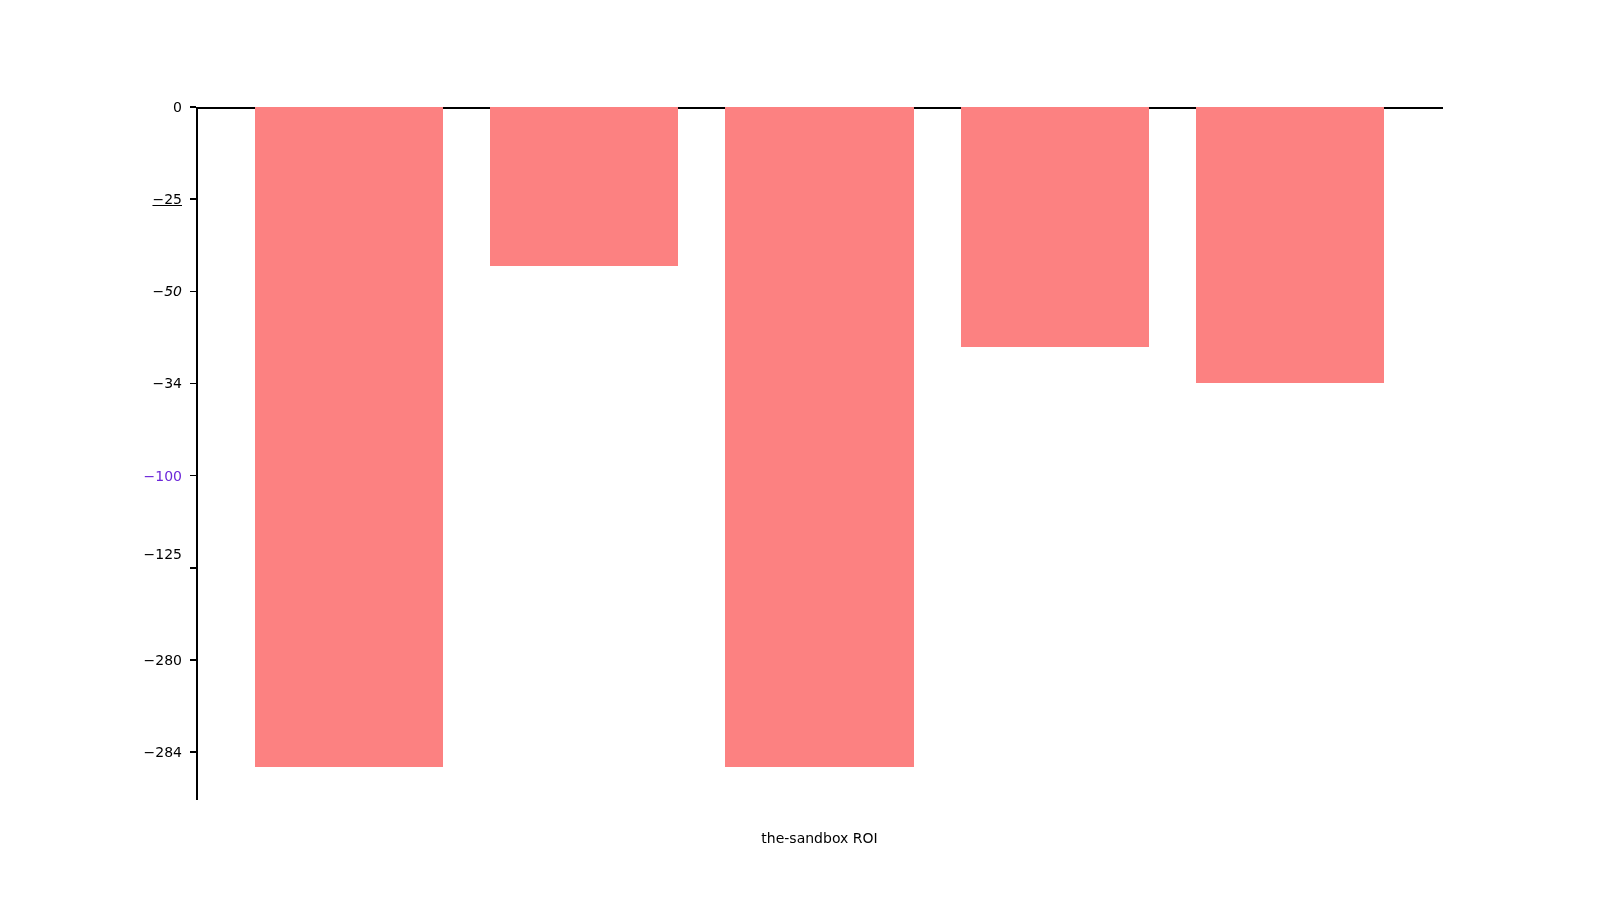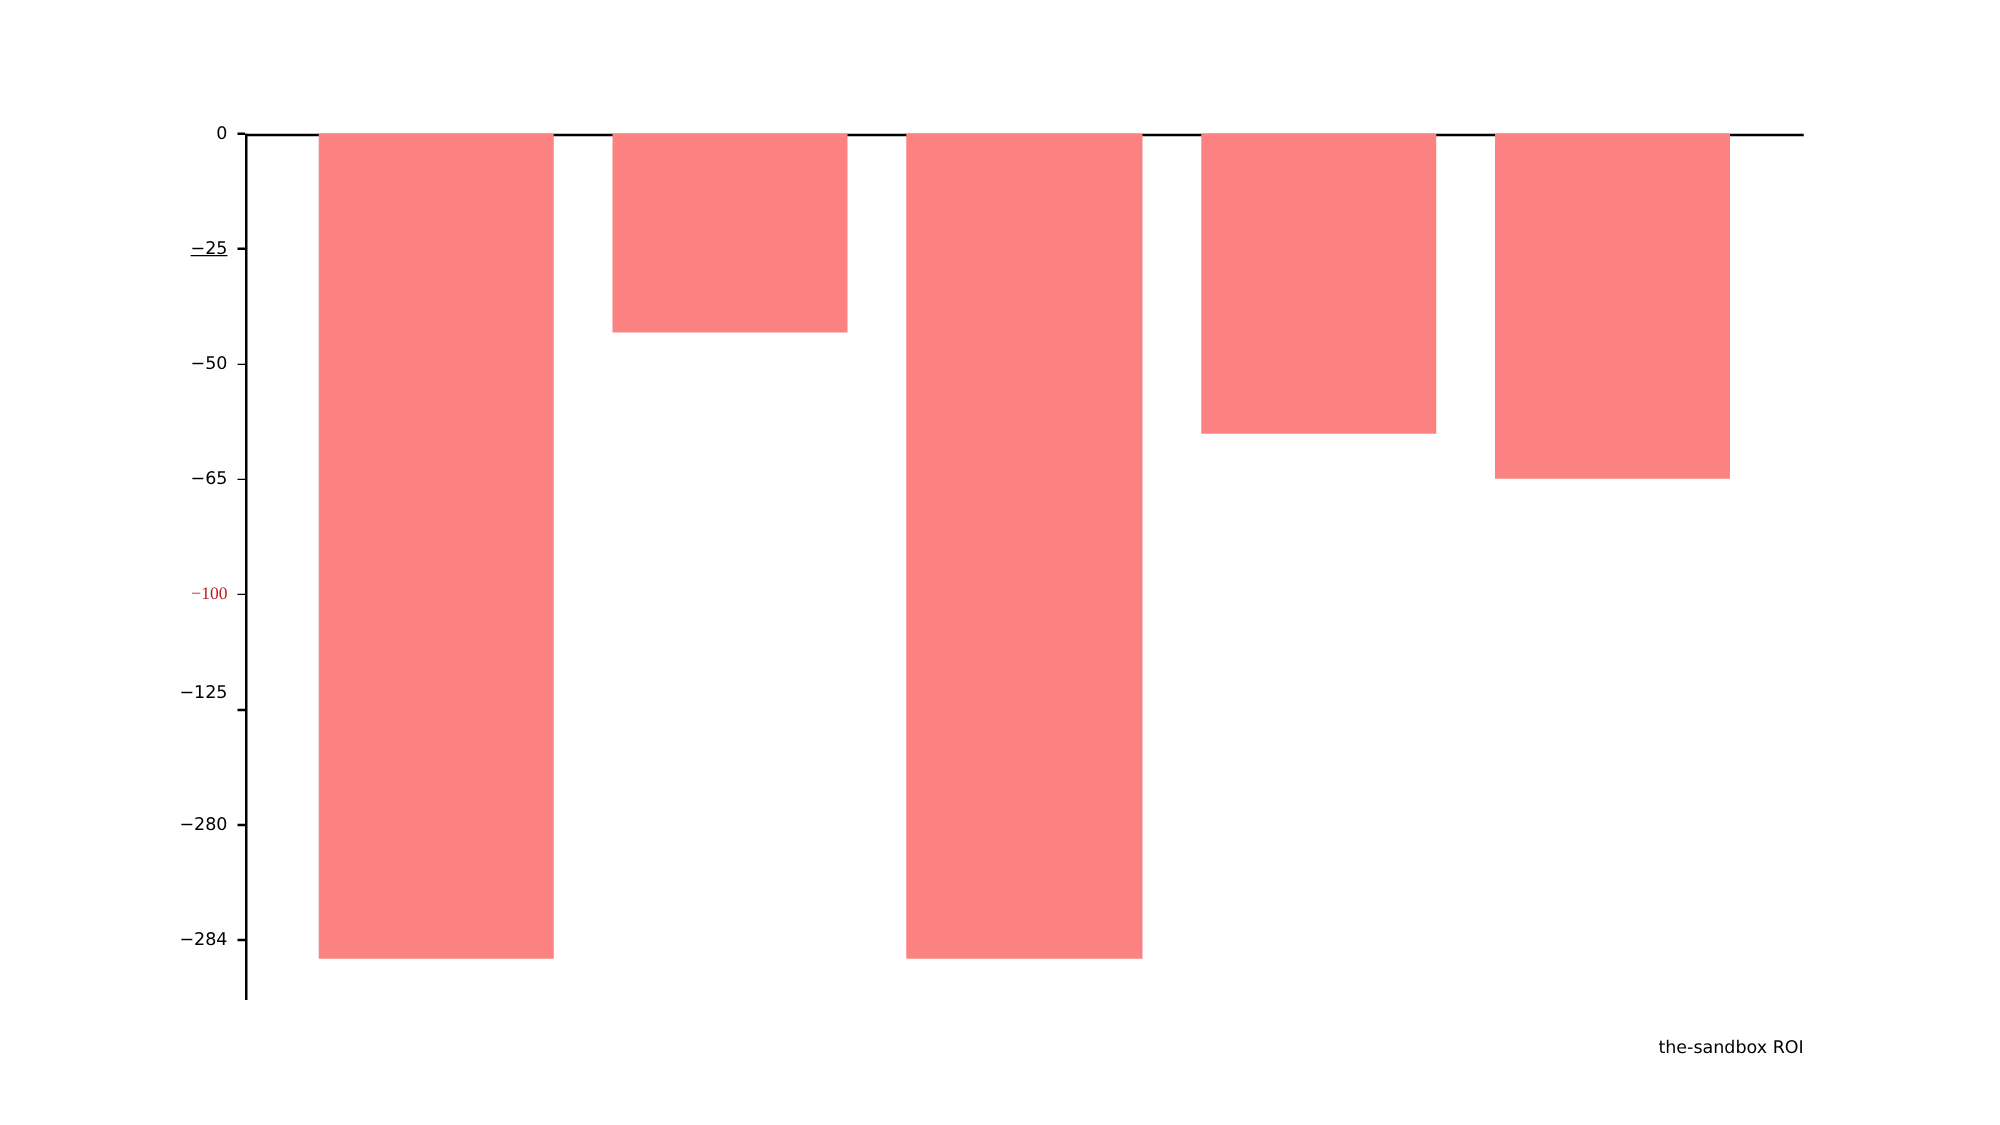--- a/index.html
+++ b/index.html
@@ -55,21 +55,21 @@
     transform: translate(-50%, -50%);
     font-size: 22px;
     letter-spacing: 0.5px;
     white-space: nowrap;
   }
   #xlabel {
     position: absolute;
     left: 196px;
     top: 830px;
     width: 1247px;
-    text-align: right;
+    text-align: center;
     font-size: 14px;
     color: #000000;
   }
 </style>
 </head>
 <body>
 
 <div id="canvas">
   <div id="plot">
     <div class="axis-x"></div>
@@ -78,25 +78,25 @@
   <div class="bar" style="left: 58.8208px; top: 0px; width: 188.226px; height: 659.824px; background: rgb(252, 129, 129);"></div>
       <div class="bar" style="left: 294.104px; top: 0px; width: 188.226px; height: 158.505px; background: rgb(252, 129, 129);"></div>
       <div class="bar" style="left: 529.387px; top: 0px; width: 188.226px; height: 659.824px; background: rgb(252, 129, 129);"></div>
       <div class="bar" style="left: 764.67px; top: 0px; width: 188.226px; height: 239.601px; background: rgb(252, 129, 129);"></div>
       <div class="bar" style="left: 999.953px; top: 0px; width: 188.226px; height: 276.463px; background: rgb(252, 129, 129);"></div>
       <div class="ytick-mark" style="top: -0.75px; background: rgb(0, 0, 0);"></div>
       <div class="ytick-label" style="top: -10px; color: rgb(0, 0, 0);">0</div>
       <div class="ytick-mark" style="top: 91.4043px; background: rgb(0, 0, 0);"></div>
       <div class="ytick-label" style="top: 82.1543px; color: rgb(0, 0, 0); text-decoration: underline;">−25</div>
       <div class="ytick-mark" style="top: 183.559px; background: rgb(0, 0, 0);"></div>
-      <div class="ytick-label" style="top: 174.309px; color: rgb(0, 0, 0);">−50</div>
+      <div class="ytick-label" style="top: 174.309px; color: rgb(0, 0, 0); font-style: italic;">−50</div>
       <div class="ytick-mark" style="top: 275.713px; background: rgb(0, 0, 0);"></div>
-      <div class="ytick-label" style="top: 266.463px; color: rgb(0, 0, 0);">−65</div>
+      <div class="ytick-label" style="top: 266.463px; color: rgb(0, 0, 0);">−34</div>
       <div class="ytick-mark" style="top: 367.867px; background: rgb(0, 0, 0);"></div>
-      <div class="ytick-label" style="top: 358.617px; color: #b91c1c; font-family: Liberation Serif, serif;">−100</div>
+      <div class="ytick-label" style="top: 358.617px; color: #6d28d9;">−100</div>
       <div class="ytick-mark" style="top: 460.021px; background: rgb(0, 0, 0);"></div>
       <div class="ytick-label" style="top: 437px; color: rgb(0, 0, 0);">−125</div>
       <div class="ytick-mark" style="top: 552.176px; background: rgb(0, 0, 0);"></div>
       <div class="ytick-label" style="top: 542.926px; color: rgb(0, 0, 0);">−280</div>
       <div class="ytick-mark" style="top: 644.33px; background: rgb(0, 0, 0);"></div>
       <div class="ytick-label" style="top: 635.08px; color: rgb(0, 0, 0);">−284</div>
     </div>
   <div id="xlabel">the-sandbox ROI</div>
 </div>
 

